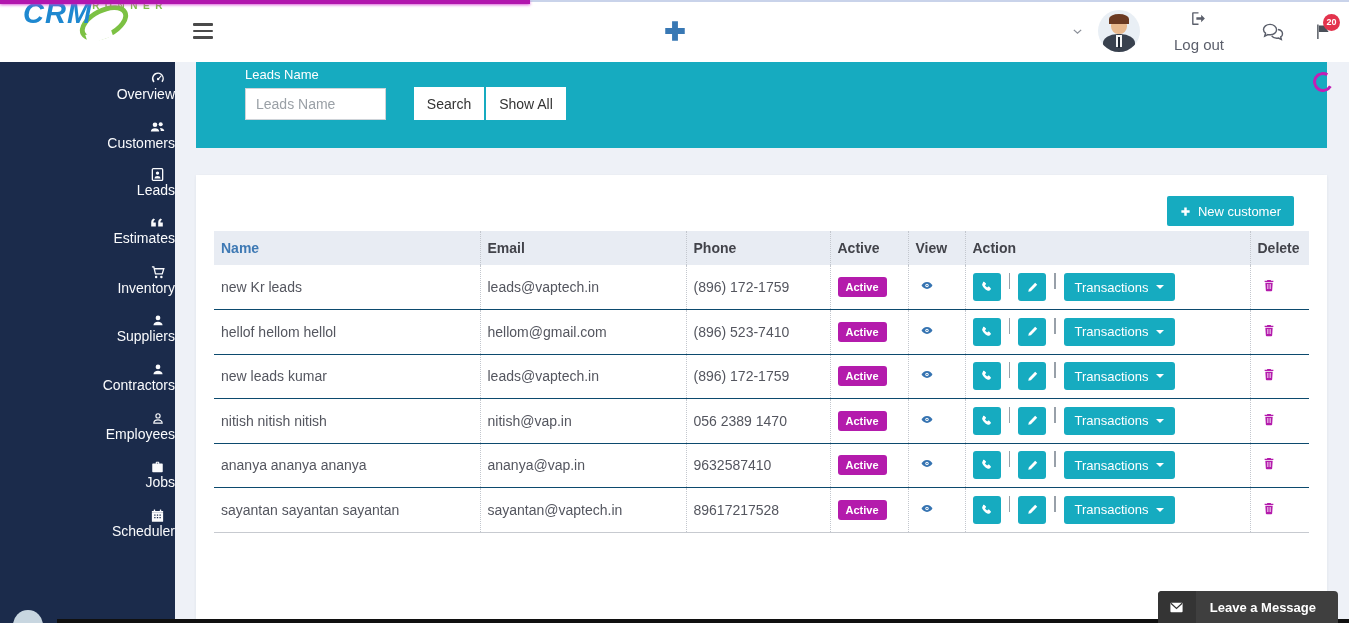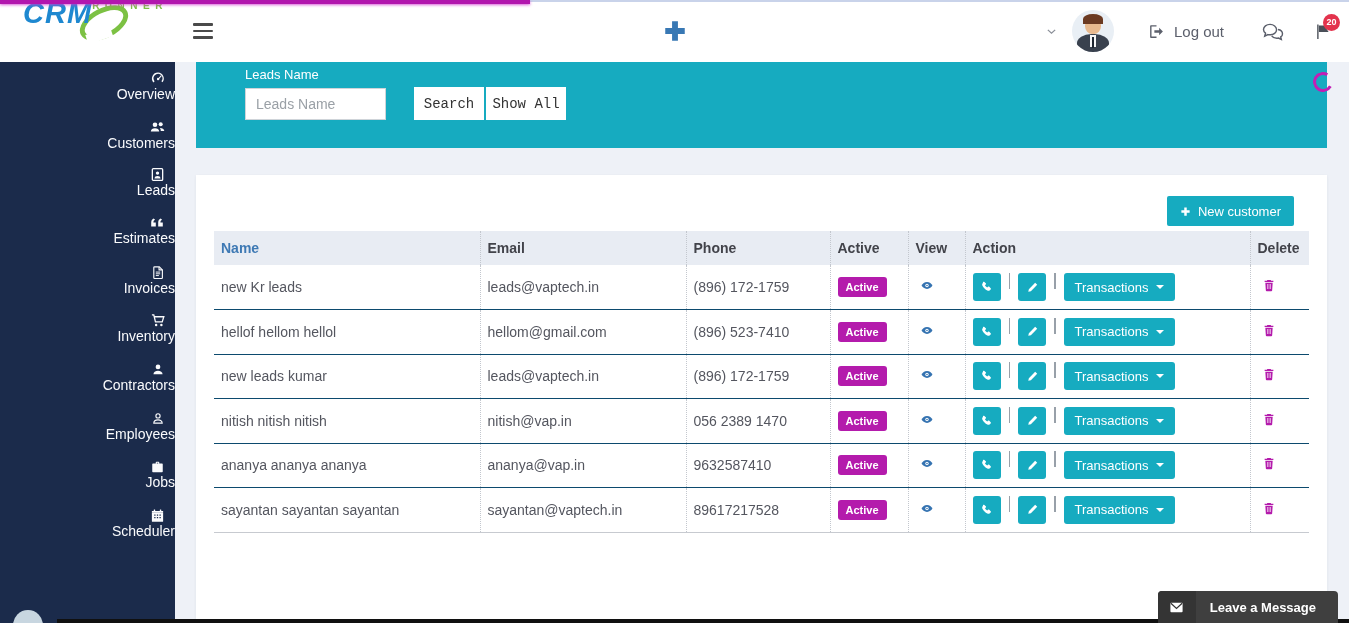--- a/index.html
+++ b/index.html
@@ -30,39 +30,39 @@
   .header-plus { position:absolute; left:50%; top:50%; transform:translate(-50%,-50%); color:#3878b4; cursor:pointer; }
 
   .header-right { margin-left:auto; display:flex; align-items:center; margin-right:18px; }
   .chev { color:#8a8f98; margin-right:14px; cursor:pointer; }
   .avatar { width:42px; height:42px; border-radius:50%; background:#e9eff5; position:relative; overflow:hidden; cursor:pointer; }
   .av-head { position:absolute; left:13px; top:7px; width:16px; height:17px; border-radius:50% 50% 45% 45%; background:#e8b98e; }
   .av-hair { position:absolute; left:11px; top:4px; width:20px; height:10px; border-radius:50% 50% 0 0; background:#6b3a22; }
   .av-body { position:absolute; left:5px; top:24px; width:32px; height:20px; border-radius:45% 45% 0 0; background:#39414e; }
   .av-shirt{ position:absolute; left:18px; top:25px; width:6px; height:12px; background:#f5f6f7; }
   .av-tie  { position:absolute; left:20px; top:27px; width:2.5px; height:11px; background:#1d2530; }
-  .logout { display:flex; align-items:center; gap:9px; margin-left:34px; color:#5b5f6b; font-size:15px; cursor:pointer; }
+  .logout { display:flex; align-items:center; gap:9px; margin-left:34px; color:#5b5f6b; font-size:15px; cursor:pointer;flex-direction:column; }
   .chat-ic { margin-left:38px; color:#5b5f6b; cursor:pointer; }
   .flag-wrap { margin-left:30px; position:relative; color:#4a4f58; cursor:pointer; }
   .flag-badge { position:absolute; top:-8px; right:-9px; min-width:17px; height:17px; border-radius:50%;
                 background:#e3334d; color:#fff; font-size:9px; font-weight:bold; display:flex; align-items:center; justify-content:center; }
 
   
   .sidebar { position:absolute; top:62px; left:0; bottom:0; width:175px; background:#1b2b4b; padding-top:8px; z-index:40; }
   .side-item { height:48.7px; display:flex; align-items:flex-end; padding-left:30px; color:#fafbfd; font-size:14px; cursor:pointer;flex-direction:column; }
   .side-item .s-ic { width:17px; margin-right:9px; display:flex; justify-content:center; }
 
   
   .search-panel { position:absolute; left:196px; top:62px; width:1131px; height:86px; background:#16abc0; padding:5px 0 0 49px; }
   .sp-label { color:#fff; font-size:13px; margin-bottom:5px; }
   .sp-row { display:flex; align-items:center; }
   .sp-input { width:141px; height:32px; border:1px solid #cfd4d9; background:#fff; font-size:14px; color:#444;
               padding:0 10px; outline:none; font-family:inherit; }
   .sp-input::placeholder { color:#9aa0a6; }
-  .sp-btn { height:33px; background:#fff; border:none; font-size:14px; color:#333; cursor:pointer; font-family:Liberation Mono, monospace; }
+  .sp-btn { height:33px; background:#fff; border:none; font-size:14px; color:#333; cursor:pointer; font-family:Liberation Sans, sans-serif; }
   .sp-search { width:70px; margin-left:28px; }
   .sp-showall { width:80px; margin-left:2px; }
   .spinner-arc { position:absolute; right:-6px; top:10px; width:20px; height:20px; border-radius:50%;
                  border:3px solid #c21fb5; border-right-color:transparent; transform:rotate(-15deg); z-index:45; }
 
   
   .card { position:absolute; left:196px; top:175px; width:1131px; height:495px; background:#fff;
           box-shadow:0 1px 3px rgba(30,40,70,.07); }
   .new-customer { position:absolute; right:33px; top:21px; height:30px; background:#16abc0; color:#fff;
                   border:none; font-size:13px; padding:0 13px; display:flex; align-items:center; gap:7px;
@@ -195,37 +195,36 @@
   <div class="side-item">
     <span class="s-ic">
         <svg width="16" height="14" viewBox="0 0 16 14" fill="currentColor">
           <path d="M3.6 2.5C2 3.3 1.2 4.7 1.2 6.5v4h4.6V6.4H3.4c0-1.2.6-2.1 1.7-2.6L3.6 2.5zm7 0C9 3.3 8.2 4.7 8.2 6.5v4h4.6V6.4h-2.4c0-1.2.6-2.1 1.7-2.6l-1.5-1.3z"></path>
         </svg>
       </span>
     <span>Estimates</span>
   </div>
   <div class="side-item">
     <span class="s-ic">
-        <svg width="14" height="15" viewBox="0 0 16 16">
-          <path d="M4 1.5h5.5L13 5v9a.8.8 0 0 1-.8.8H4a.8.8 0 0 1-.8-.8V2.3A.8.8 0 0 1 4 1.5z" fill="none" stroke="currentColor" stroke-width="1.3"></path>
-          <path d="M9.2 1.8V5H13" fill="none" stroke="currentColor" stroke-width="1.3"></path>
-          <path d="M5.5 7.5h5M5.5 9.5h5M5.5 11.5h3.5" stroke="currentColor" stroke-width="1.1"></path>
-        </svg>
-      </span>
-    <span>Invoices</span>
-  </div>
-  <div class="side-item">
-    <span class="s-ic">
         <svg width="16" height="15" viewBox="0 0 16 16" fill="currentColor">
           <path d="M1.5 2h2l1.8 7.5h7.2l1.7-5.5H4.3" fill="none" stroke="currentColor" stroke-width="1.4"></path>
           <circle cx="6" cy="12.8" r="1.3"></circle>
           <circle cx="11.6" cy="12.8" r="1.3"></circle>
         </svg>
       </span>
     <span>Inventory</span>
+  </div>
+  <div class="side-item">
+    <span class="s-ic">
+        <svg width="14" height="15" viewBox="0 0 16 16" fill="currentColor">
+          <circle cx="8" cy="5" r="2.7"></circle>
+          <path d="M2.8 13.5c0-2.6 2.3-4 5.2-4s5.2 1.4 5.2 4z"></path>
+        </svg>
+      </span>
+    <span>Suppliers</span>
   </div>
   <div class="side-item">
     <span class="s-ic">
         <svg width="14" height="15" viewBox="0 0 16 16" fill="currentColor">
           <circle cx="8" cy="5" r="2.7"></circle>
           <path d="M2.8 13.5c0-2.6 2.3-4 5.2-4s5.2 1.4 5.2 4z"></path>
         </svg>
       </span>
     <span>Contractors</span>
   </div>

